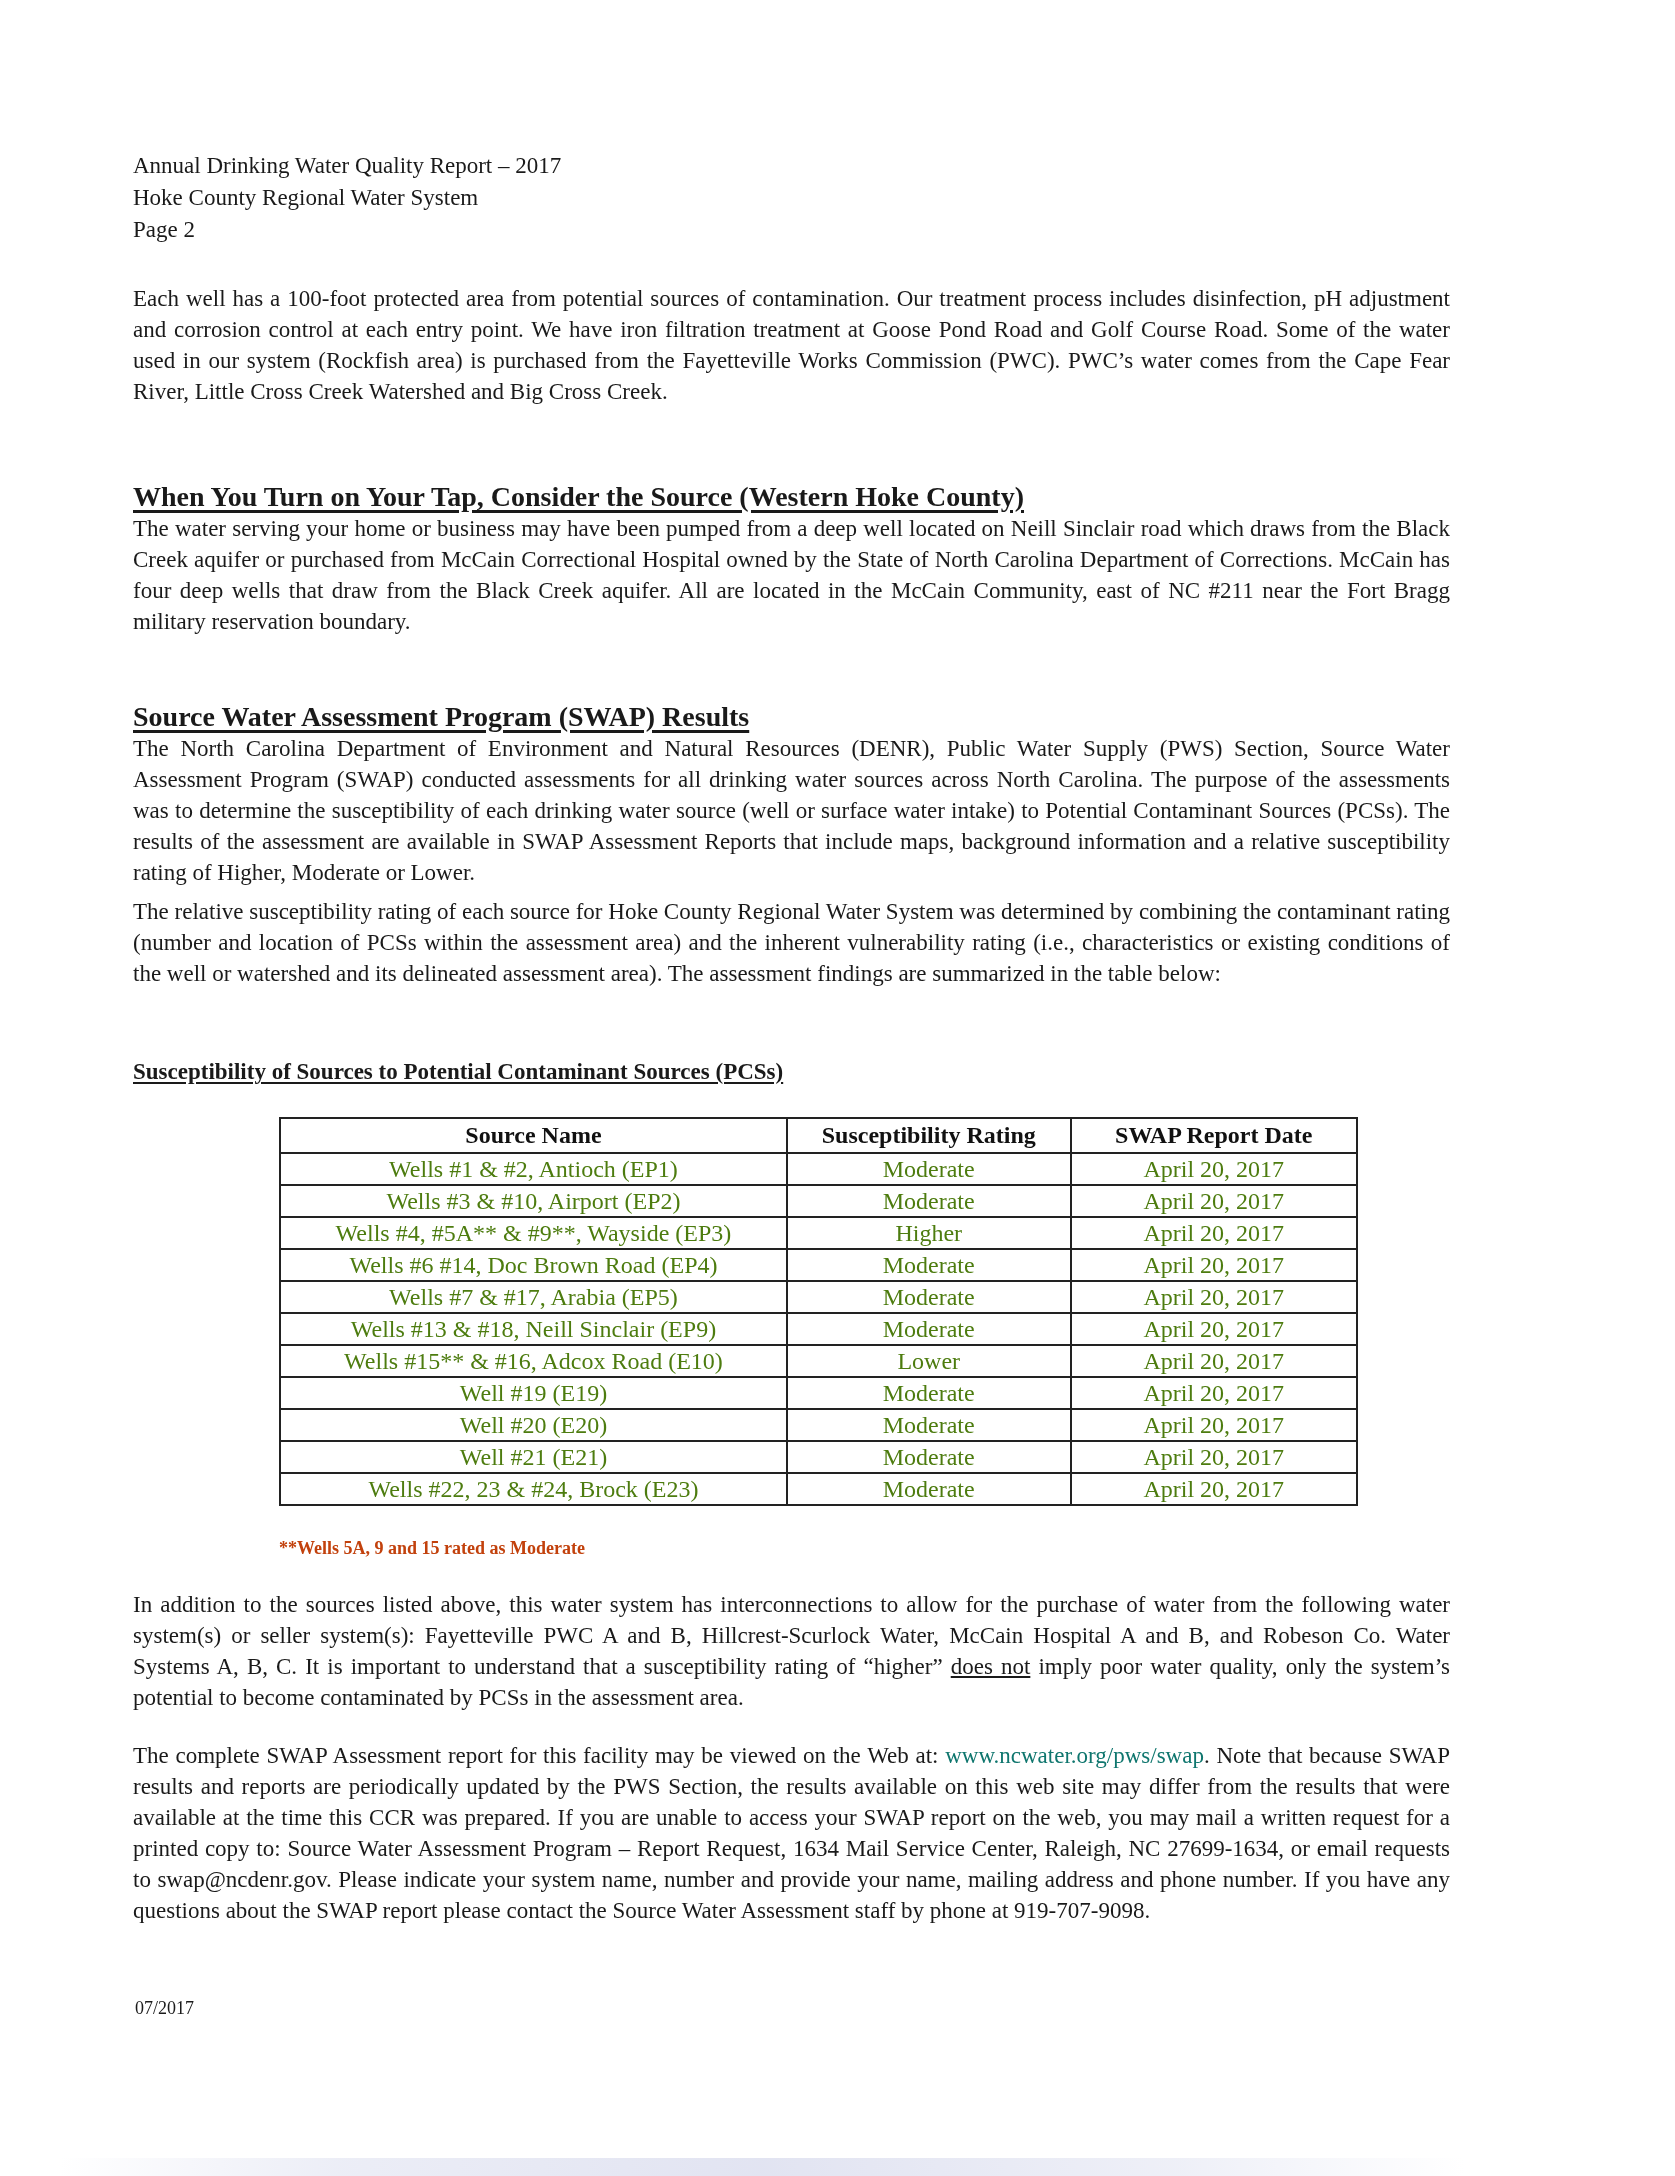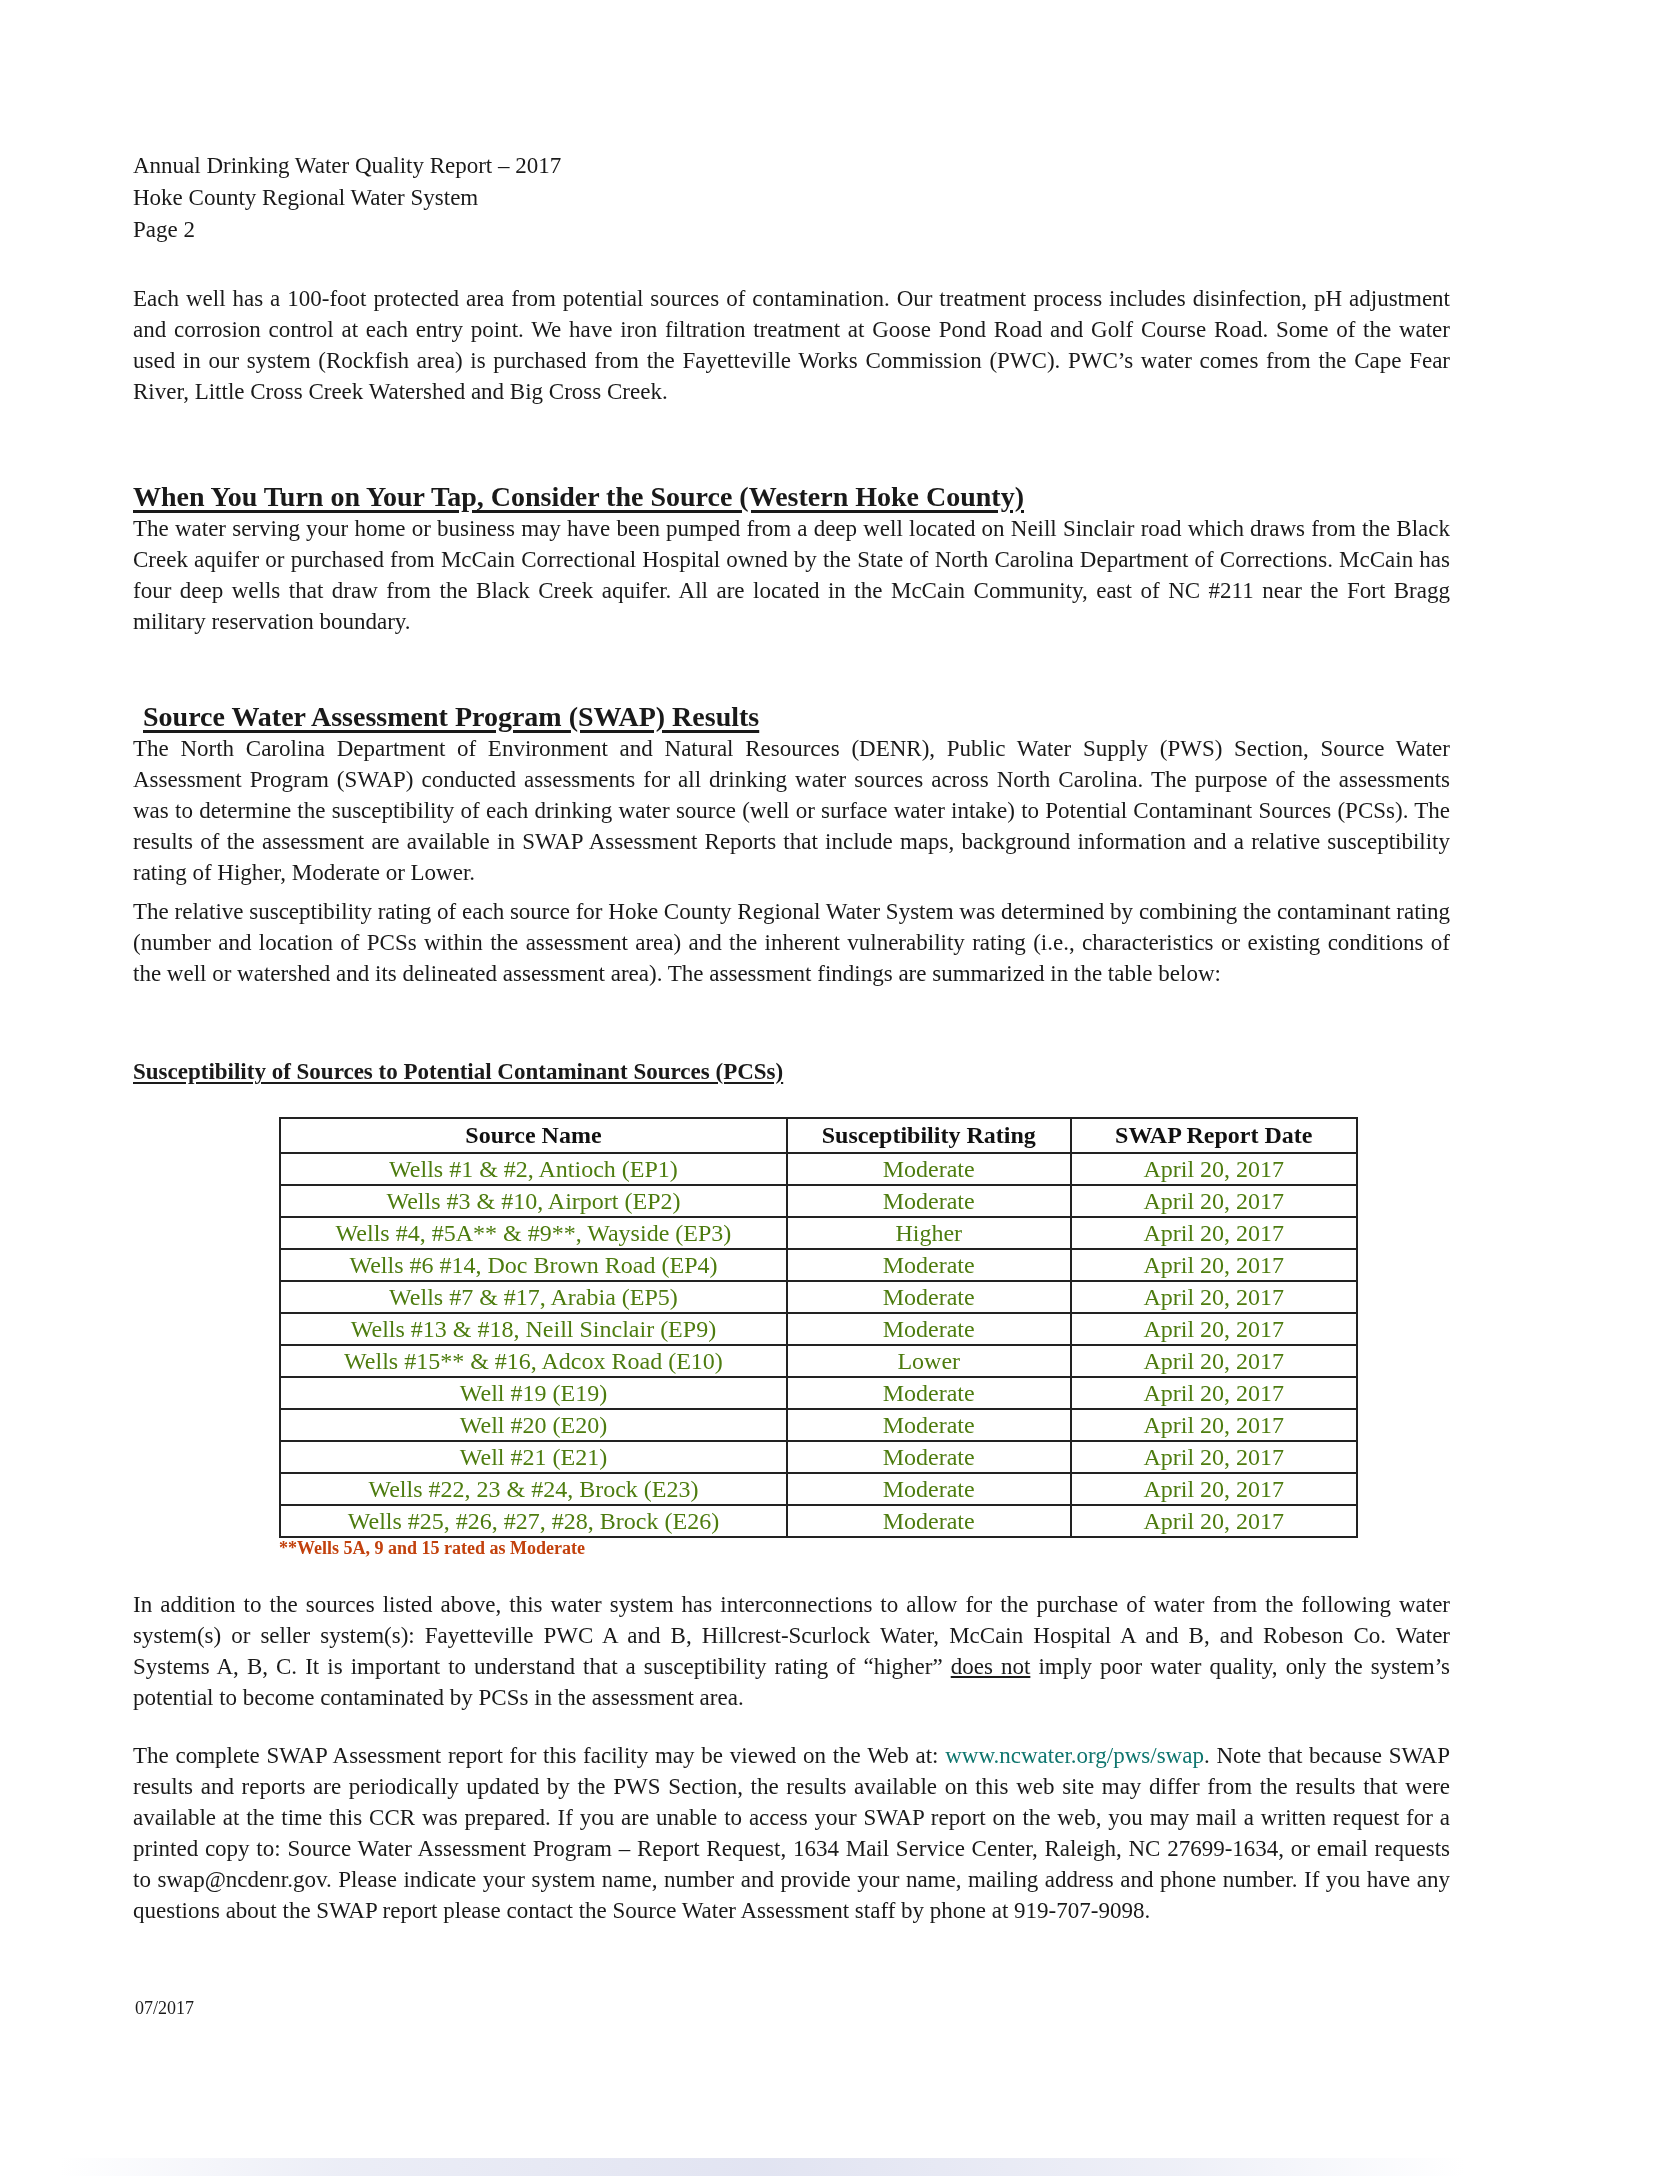--- a/index.html
+++ b/index.html
@@ -36,21 +36,21 @@
     <div>Annual Drinking Water Quality Report – 2017</div>
     <div>Hoke County Regional Water System</div>
     <div>Page 2</div>
   </div>
 
   <p class="para" style="top:283px; margin:0;">Each well has a 100-foot protected area from potential sources of contamination.  Our treatment process includes disinfection, pH adjustment and corrosion control at each entry point.  We have iron filtration treatment at Goose Pond Road and Golf Course Road.  Some of the water used in our system (Rockfish area) is purchased from the Fayetteville Works Commission (PWC).  PWC’s water comes from the Cape Fear River, Little Cross Creek Watershed and Big Cross Creek.</p>
 
   <div class="heading" style="top:481px;">When You Turn on Your Tap, Consider the Source (Western Hoke County)</div>
   <p class="para" style="top:513px; margin:0;">The water serving your home or business may have been pumped from a deep well located on Neill Sinclair road which draws from the Black Creek aquifer or purchased from McCain Correctional Hospital owned by the State of North Carolina Department of Corrections.  McCain has four deep wells that draw from the Black Creek aquifer.  All are located in the McCain Community, east of NC #211 near the Fort Bragg military reservation boundary.</p>
 
-  <div class="heading" style="top:701px;margin-left:10px;">Source Water Assessment Program (SWAP) Results</div>
+  <div class="heading" style="top:701px;">Source Water Assessment Program (SWAP) Results</div>
   <p class="para" style="top:733px; margin:0;">The North Carolina Department of Environment and Natural Resources (DENR), Public Water Supply (PWS) Section, Source Water Assessment Program (SWAP) conducted assessments for all drinking water sources across North Carolina.  The purpose of the assessments was to determine the susceptibility of each drinking water source (well or surface water intake) to Potential Contaminant Sources (PCSs).  The results of the assessment are available in SWAP Assessment Reports that include maps, background information and a relative susceptibility rating of Higher, Moderate or Lower.</p>
   <p class="para" style="top:896px; margin:0;">The relative susceptibility rating of each source for Hoke County Regional Water System was determined by combining the contaminant rating (number and location of PCSs within the assessment area) and the inherent vulnerability rating (i.e., characteristics or existing conditions of the well or watershed and its delineated assessment area). The assessment findings are summarized in the table below:</p>
 
   <div class="subheading">Susceptibility of Sources to Potential Contaminant Sources (PCSs)</div>
 
   <table class="swap">
     <colgroup>
         <col class="c1">
         <col class="c2">
         <col class="c3">
@@ -111,25 +111,20 @@
       <tr>
           <td>Well #21 (E21)</td>
           <td>Moderate</td>
           <td>April 20, 2017</td>
         </tr>
       <tr>
           <td>Wells #22, 23 &amp; #24, Brock (E23)</td>
           <td>Moderate</td>
           <td>April 20, 2017</td>
         </tr>
-      <tr>
-          <td>Wells #25, #26, #27, #28, Brock (E26)</td>
-          <td>Moderate</td>
-          <td>April 20, 2017</td>
-        </tr>
     </tbody>
   </table>
 
   <div class="footnote">**Wells 5A, 9 and 15 rated as Moderate</div>
 
   <p class="para" style="top:1589px; margin:0;"><span>In addition to the sources listed above, this water system has interconnections to allow for the purchase of water from the following water system(s) or seller system(s): Fayetteville PWC A and B, Hillcrest-Scurlock Water, McCain Hospital A and B, and Robeson Co. Water Systems A, B, C. It is important to understand that a susceptibility rating of “higher” </span><span class="ul">does not</span><span> imply poor water quality, only the system’s potential to become contaminated by PCSs in the assessment area.</span></p>
 
   <p class="para" style="top:1740px; margin:0;"><span>The complete SWAP Assessment report for this facility may be viewed on the Web at:  </span><span class="link">www.ncwater.org/pws/swap</span><span>.  Note that because SWAP results and reports are periodically updated by the PWS Section, the results available on this web site may differ from the results that were available at the time this CCR was prepared.   If you are unable to access your SWAP report on the web, you may mail a written request for a printed copy to:  Source Water Assessment Program – Report Request, 1634 Mail Service Center, Raleigh, NC 27699-1634, or email requests to swap@ncdenr.gov.  Please indicate your system name, number and provide your name, mailing address and phone number.  If you have any questions about the SWAP report please contact the Source Water Assessment staff by phone at 919-707-9098.</span></p>
 
   <div class="footer-date">07/2017</div>

